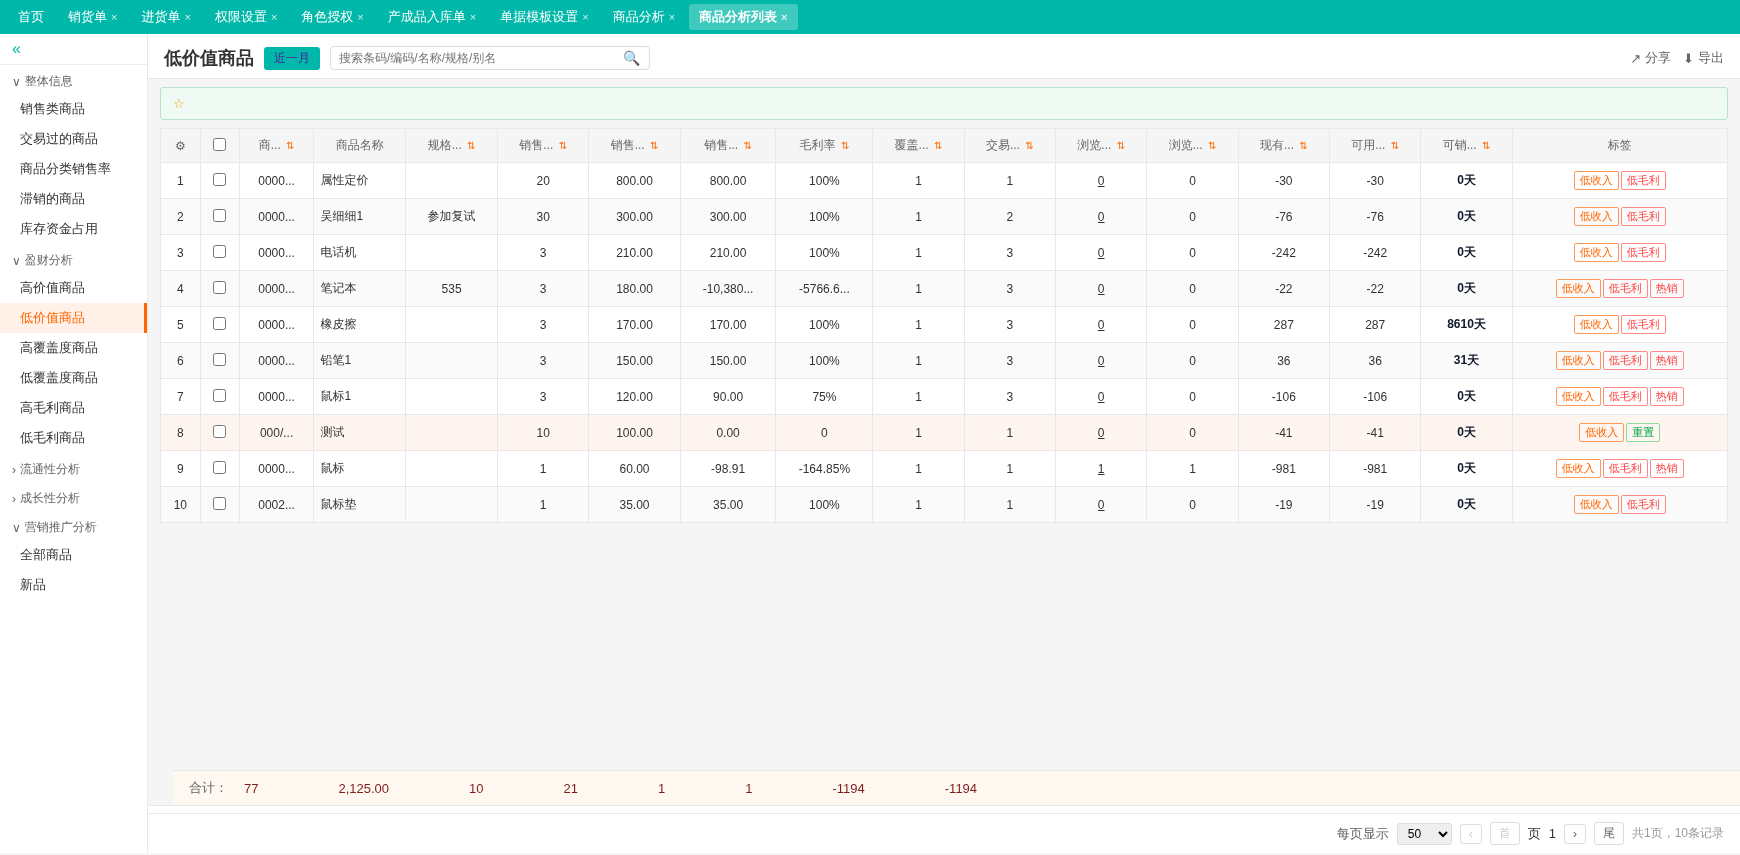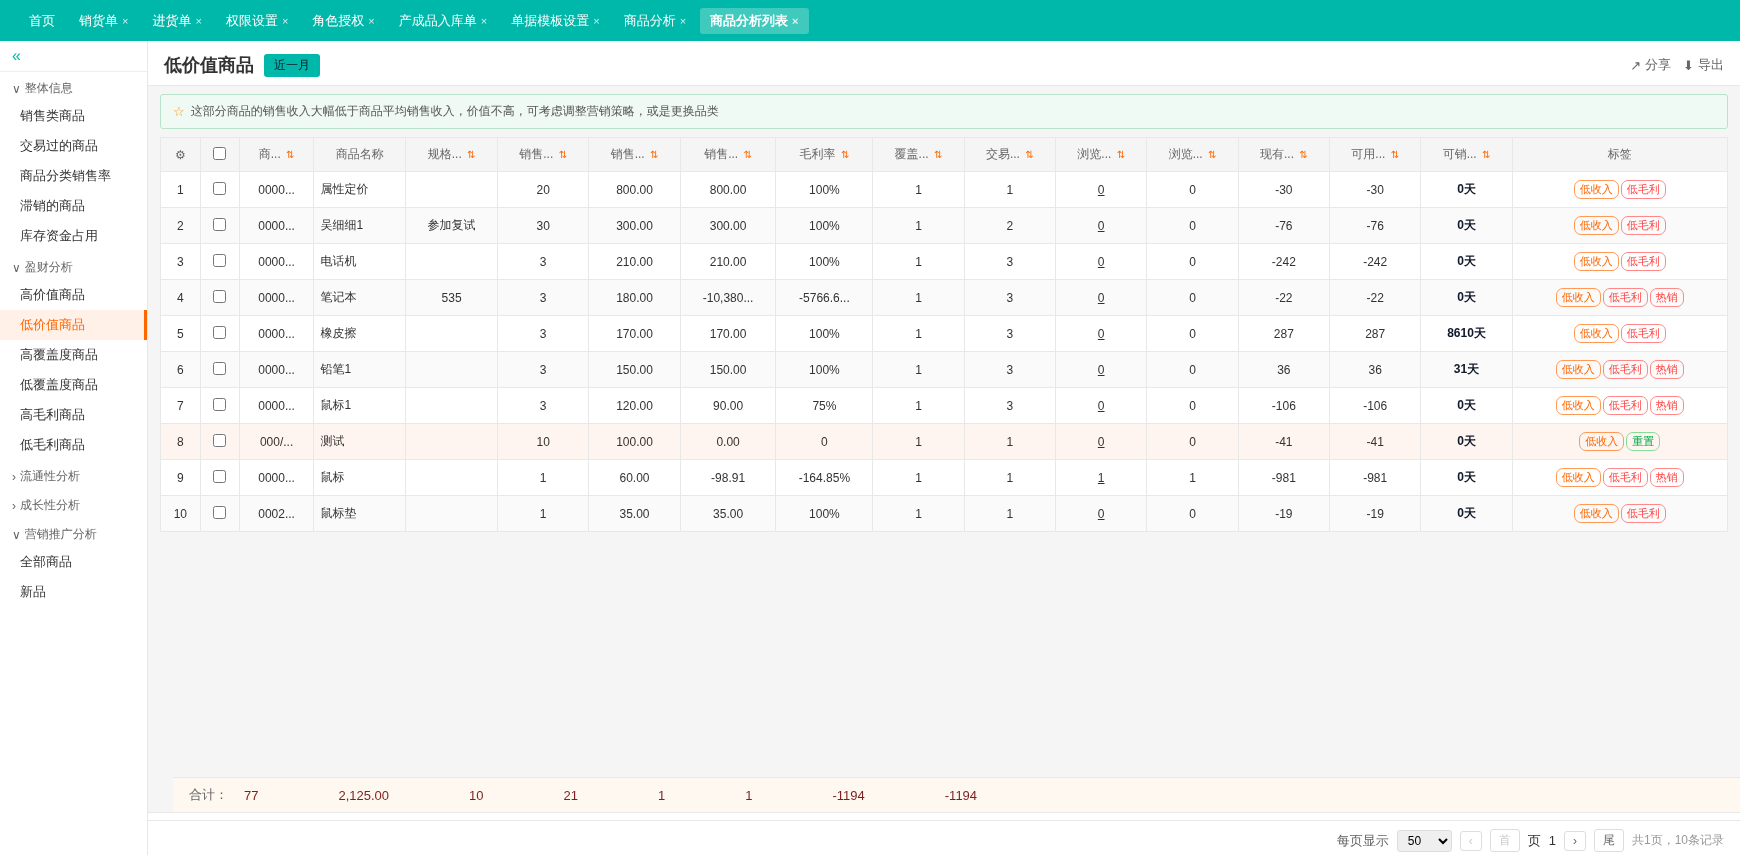--- a/index.html
+++ b/index.html
@@ -3,22 +3,22 @@
   <meta charset="utf-8">
   <style>
     * { box-sizing: border-box; margin: 0; padding: 0; }
     body { font-family: "Microsoft YaHei", "PingFang SC", sans-serif; font-size: 13px; background: #f5f5f5; color: #333; }
 
     
     .top-nav {
       display: flex;
       align-items: center;
       background: #00b8a9;
-      height: 41px;
-      padding: 0 19px;
+      height: 34px;
+      padding: 0 8px;
       gap: 4px;
       flex-shrink: 0;
     }
     .nav-item {
       color: #fff;
       padding: 4px 10px;
       cursor: pointer;
       border-radius: 3px;
       font-size: 13px;
       white-space: nowrap;
@@ -81,21 +81,21 @@
       border-bottom: 1px solid #e8e8e8;
       flex-shrink: 0;
     }
     .page-title {
       font-size: 18px;
       font-weight: bold;
       color: #333;
     }
     .period-btn {
       background: #00b8a9;
-      color: #0f172a;
+      color: #4c1d95;
       border: none;
       border-radius: 3px;
       padding: 3px 10px;
       font-size: 12px;
       cursor: pointer;
       text-align: right;
     }
     .search-box {
       flex: 1;
       max-width: 320px;
@@ -175,21 +175,21 @@
       padding: 7px 6px;
       text-align: center;
       border: 1px solid #e8e8e8;
       color: #333;
       white-space: nowrap;
     }
     tr:nth-child(even) td { background: #fafafa; }
     tr.highlighted td { background: #fff5f0; }
     .tag {
       display: inline-block;
-      border-radius: 7px;
+      border-radius: 2px;
       padding: 1px 5px;
       font-size: 11px;
       margin: 1px;
     }
     .tag-orange { color: #ff6600; border: 1px solid #ff9955; }
     .tag-red { color: #ff4444; border: 1px solid #ff8888; }
     .tag-green { color: #00aa44; border: 1px solid #88dd99; }
     .underline { text-decoration: underline; cursor: pointer; }
     .days-orange { color: #0f172a; font-weight: bold; }
 
@@ -339,35 +339,38 @@
     </div>
     <div class="sidebar-item">全部商品</div>
     <div class="sidebar-item">新品</div>
   </div>
 
   <div class="content-area">
 
     <div class="page-header">
       <span class="page-title">低价值商品</span>
       <button class="period-btn">近一月</button>
+      <div class="search-box">
+        <input type="text" placeholder="搜索条码/编码/名称/规格/别名" style="">
+        <span class="search-icon">🔍</span>
+      </div>
       <div class="header-actions">
         <button class="header-action-btn">
           <span>↗</span>
           <span>分享</span>
         </button>
         <button class="header-action-btn">
           <span>⬇</span>
           <span>导出</span>
         </button>
       </div>
     </div>
 
     <div class="notice-banner">
       <span class="notice-icon">☆</span>
-      <span>这部分商品的销售收入大幅低于商品平均销售收入，价值不高，可考虑调整营销策略，或是更换品类</span>
     </div>
 
     <div class="table-container">
       <table>
         <thead>
           <tr>
             <th>⚙</th>
             <th><input type="checkbox" style=""></th>
             <th>商... <span class="sort-icon">⇅</span></th>
             <th>商品名称</th>

